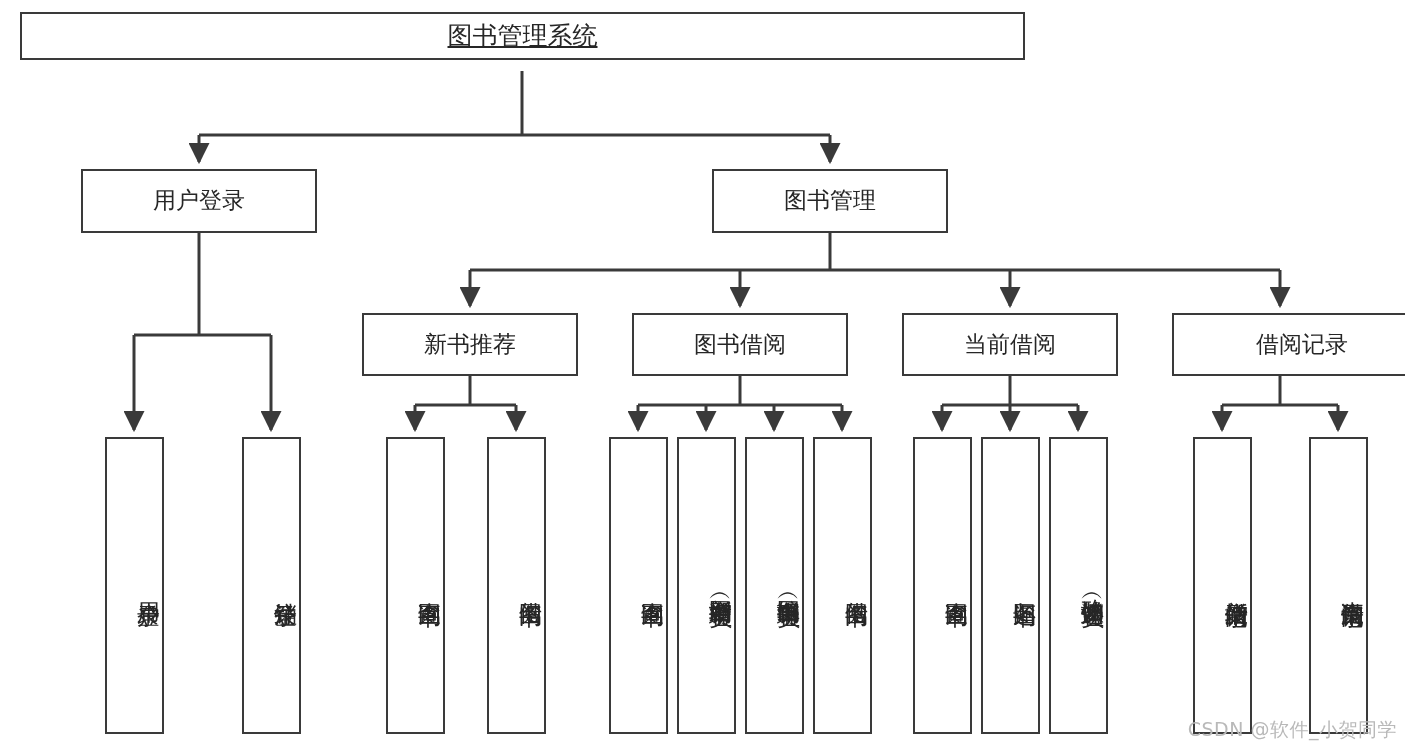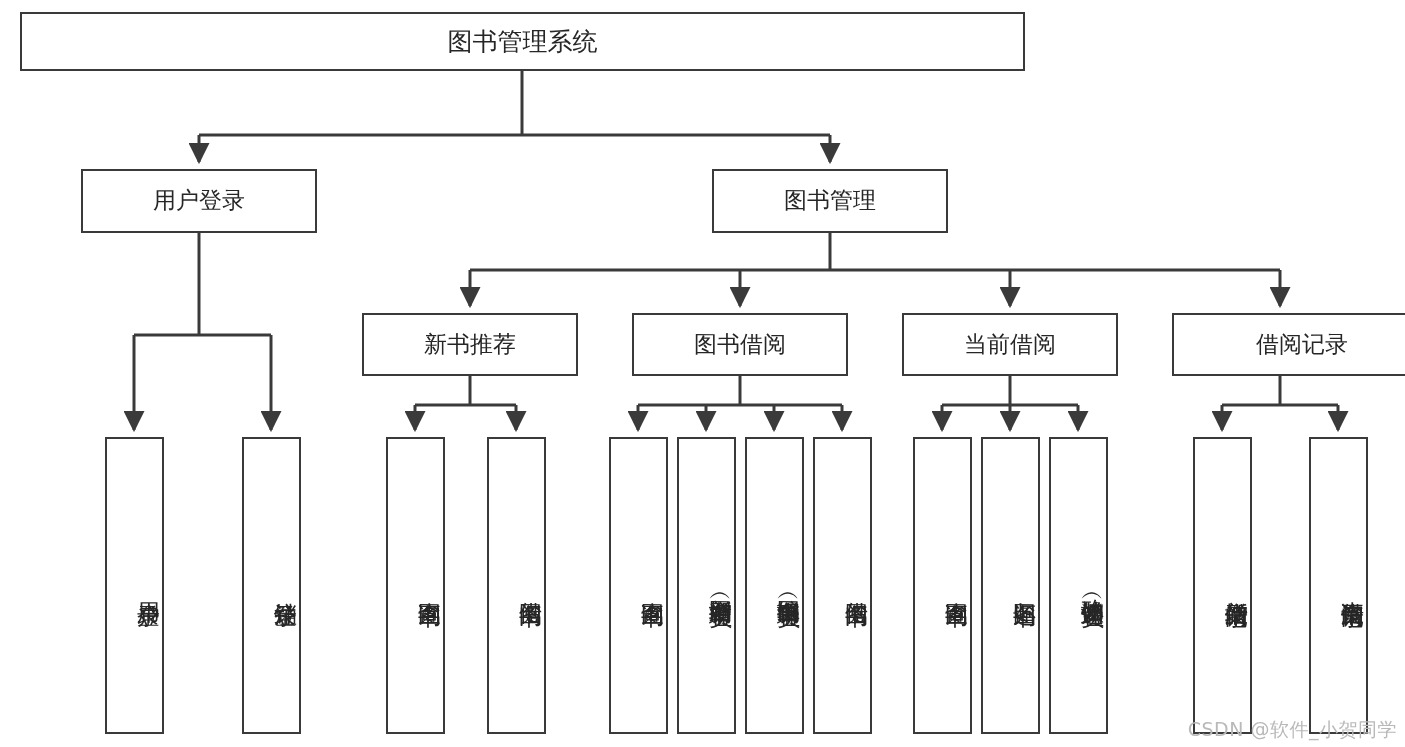--- a/index.html
+++ b/index.html
@@ -122,21 +122,21 @@
       <path d="M 1010 405 L 1010 430" marker-end="url(#arrow)"></path>
       <path d="M 1078 405 L 1078 430" marker-end="url(#arrow)"></path>
 
       <path d="M 1280 376 L 1280 405"></path>
       <path d="M 1222 405 L 1338 405"></path>
       <path d="M 1222 405 L 1222 430" marker-end="url(#arrow)"></path>
       <path d="M 1338 405 L 1338 430" marker-end="url(#arrow)"></path>
     </g>
   </svg>
 
-  <div class="node node-root" style="left:20px; top:12px; width:1005px; height:59px;">
+  <div class="node node-root" style="left:20px; top:12px; width:1005px; height:48px;text-decoration:underline;">
     <span>图书管理系统</span>
   </div>
 
   <div class="node node-l2" style="left:81px; top:169px; width:236px; height:64px;">
     <span>用户登录</span>
   </div>
   <div class="node node-l2" style="left:712px; top:169px; width:236px; height:64px;">
     <span>图书管理</span>
   </div>
 

